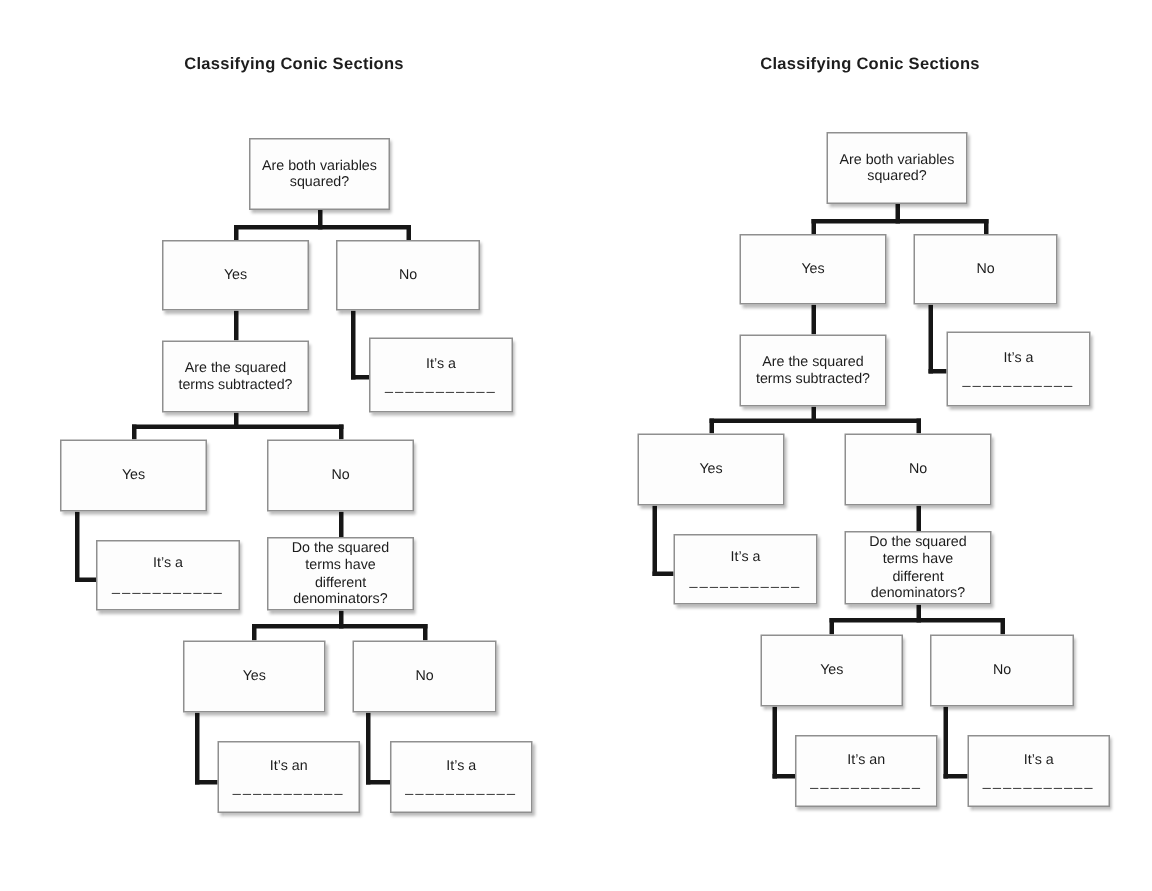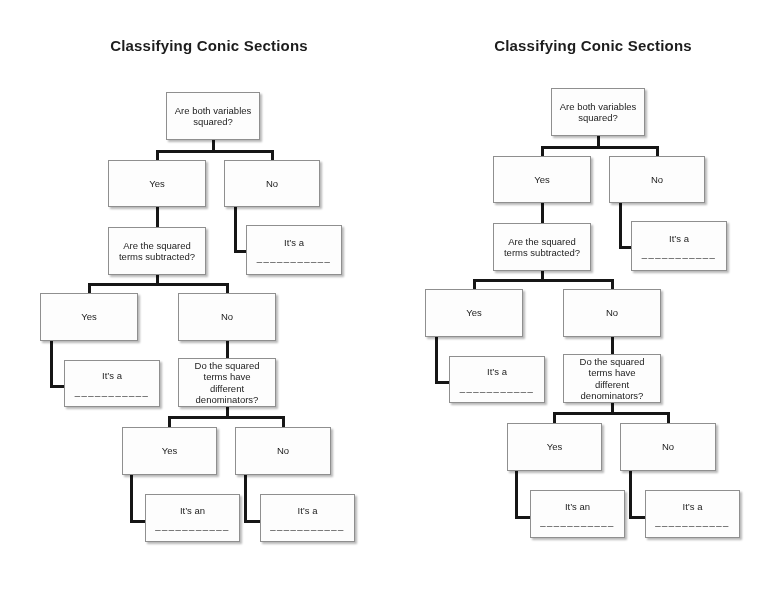--- a/index.html
+++ b/index.html
@@ -6,22 +6,22 @@
   body{
     width:768px;height:594px;background:#ffffff;
     font-family:"Liberation Sans", sans-serif;
     -webkit-font-smoothing:antialiased;
   }
   .canvas{position:relative;width:768px;height:594px;background:#ffffff;overflow:hidden;}
   .chart{position:absolute;top:0;width:384px;height:594px;}
   .chart.left{left:0;}
   .chart.right{left:384px;}
   .title{
-    position:absolute;top:37px;left:209px;transform:translateX(-50%);
-    font-size:15px;font-weight:bold;color:#1d1d1d;white-space:nowrap;letter-spacing:0.2px;
+    position:absolute;top:37px;left:196px;transform:translateX(-50%);
+    font-size:11px;font-weight:bold;color:#1d1d1d;white-space:nowrap;letter-spacing:0.2px;
   }
   .tree{position:absolute;left:0;top:0;width:384px;height:594px;}
   .chart.right .tree{transform:translate(1px,-4px);}
   .bx{
     position:absolute;box-sizing:border-box;
     background:#fdfdfd;border:1px solid #8f8f8f;
     box-shadow:1.5px 2px 2px rgba(0,0,0,0.28);
     display:flex;flex-direction:column;align-items:center;justify-content:center;
     text-align:center;font-size:9.5px;line-height:11.5px;color:#1c1c1c;padding:1px;
   }

